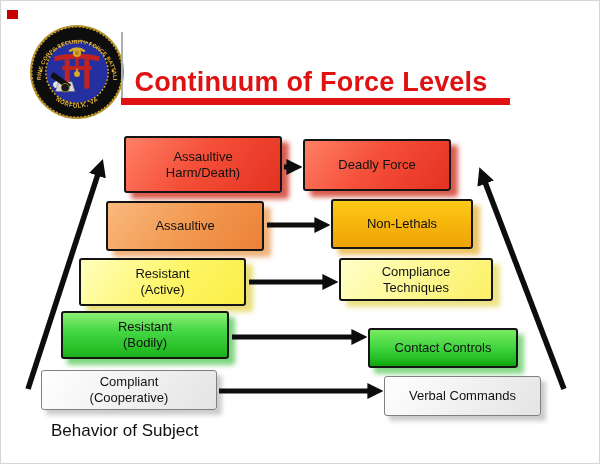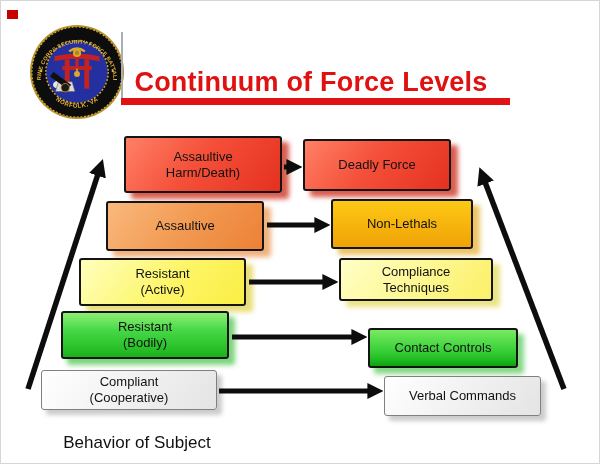--- a/index.html
+++ b/index.html
@@ -39,21 +39,21 @@
   .pos-r1 { left:330px; top:198px; width:142px; height:50px; }
   .pos-l2 { left:78px;  top:257px; width:167px; height:48px; }
   .pos-r2 { left:338px; top:257px; width:154px; height:43px; }
   .pos-l3 { left:60px;  top:310px; width:168px; height:48px; }
   .pos-r3 { left:367px; top:327px; width:150px; height:40px; }
   .pos-l4 { left:40px;  top:369px; width:176px; height:40px; }
   .pos-r4 { left:383px; top:363px; width:157px; height:40px;margin-top:12px; }
 
   .arrows { position:absolute; left:0; top:0; width:600px; height:464px; pointer-events:none; }
 
-  .footer-label { position:absolute; font-size:17px; color:#111; text-align:center;margin-top:12px; }
+  .footer-label { position:absolute; font-size:17px; color:#111; text-align:left; }
   .footer-left  { left:50px;  top:420px; width:172px; }
   .footer-right { left:376px; top:416px; width:172px; }
 </style>
 </head>
 <body>
 
 <div class="slide">
 
   <div class="corner-square"></div>
 

